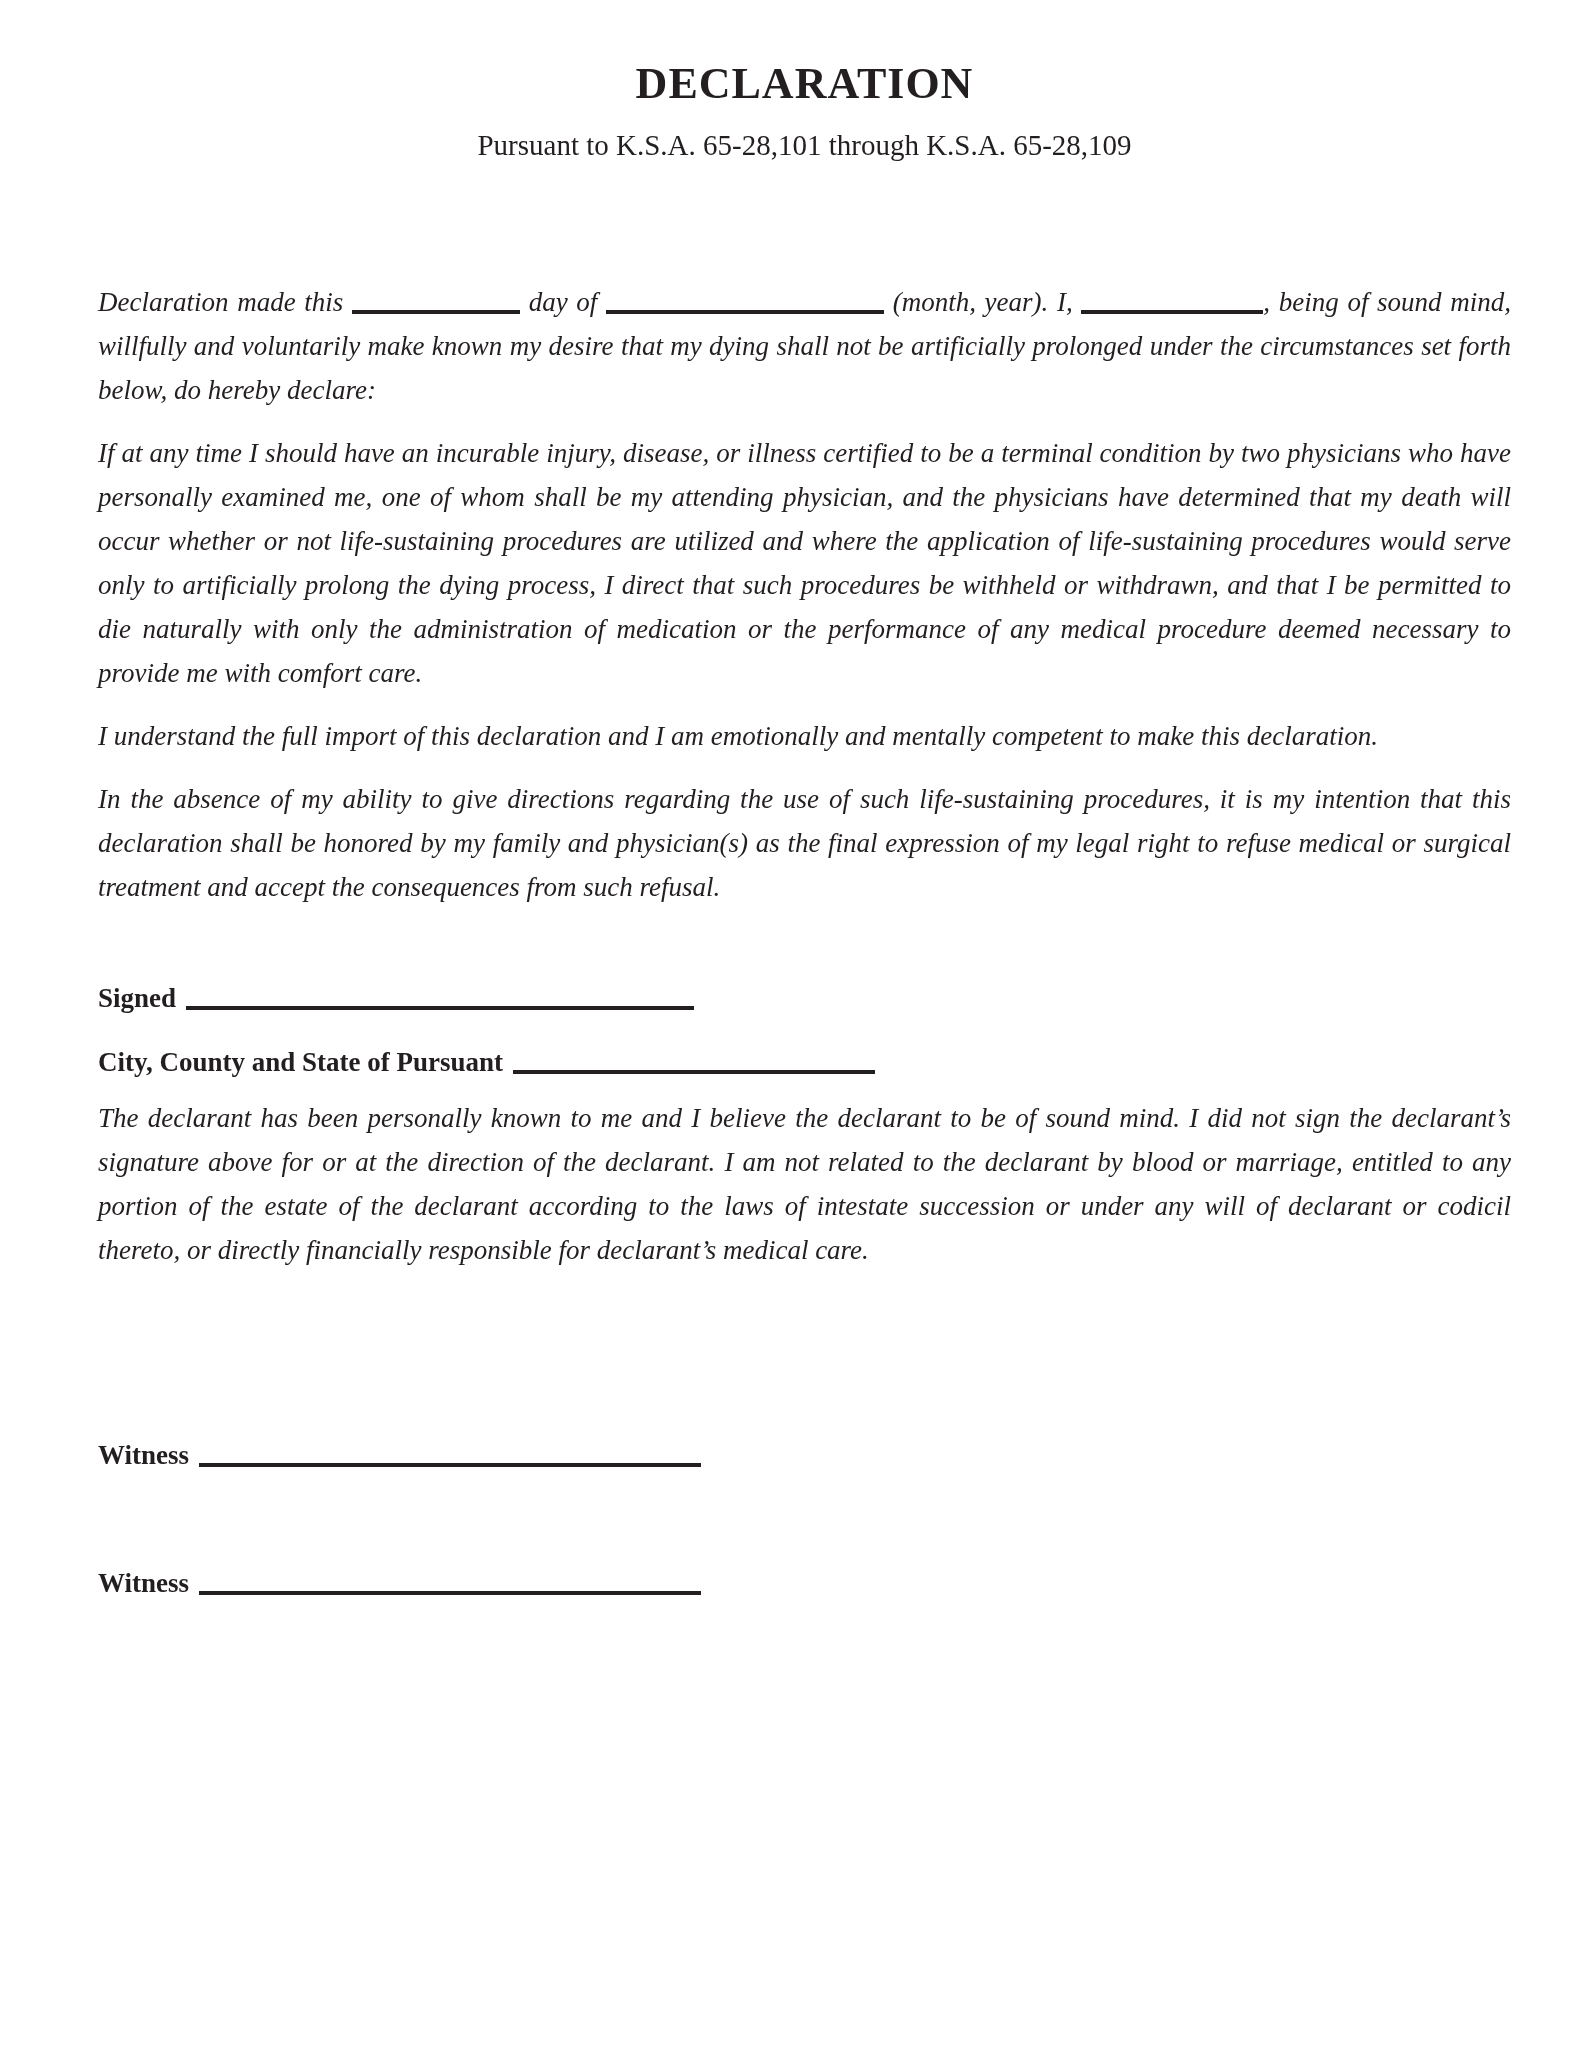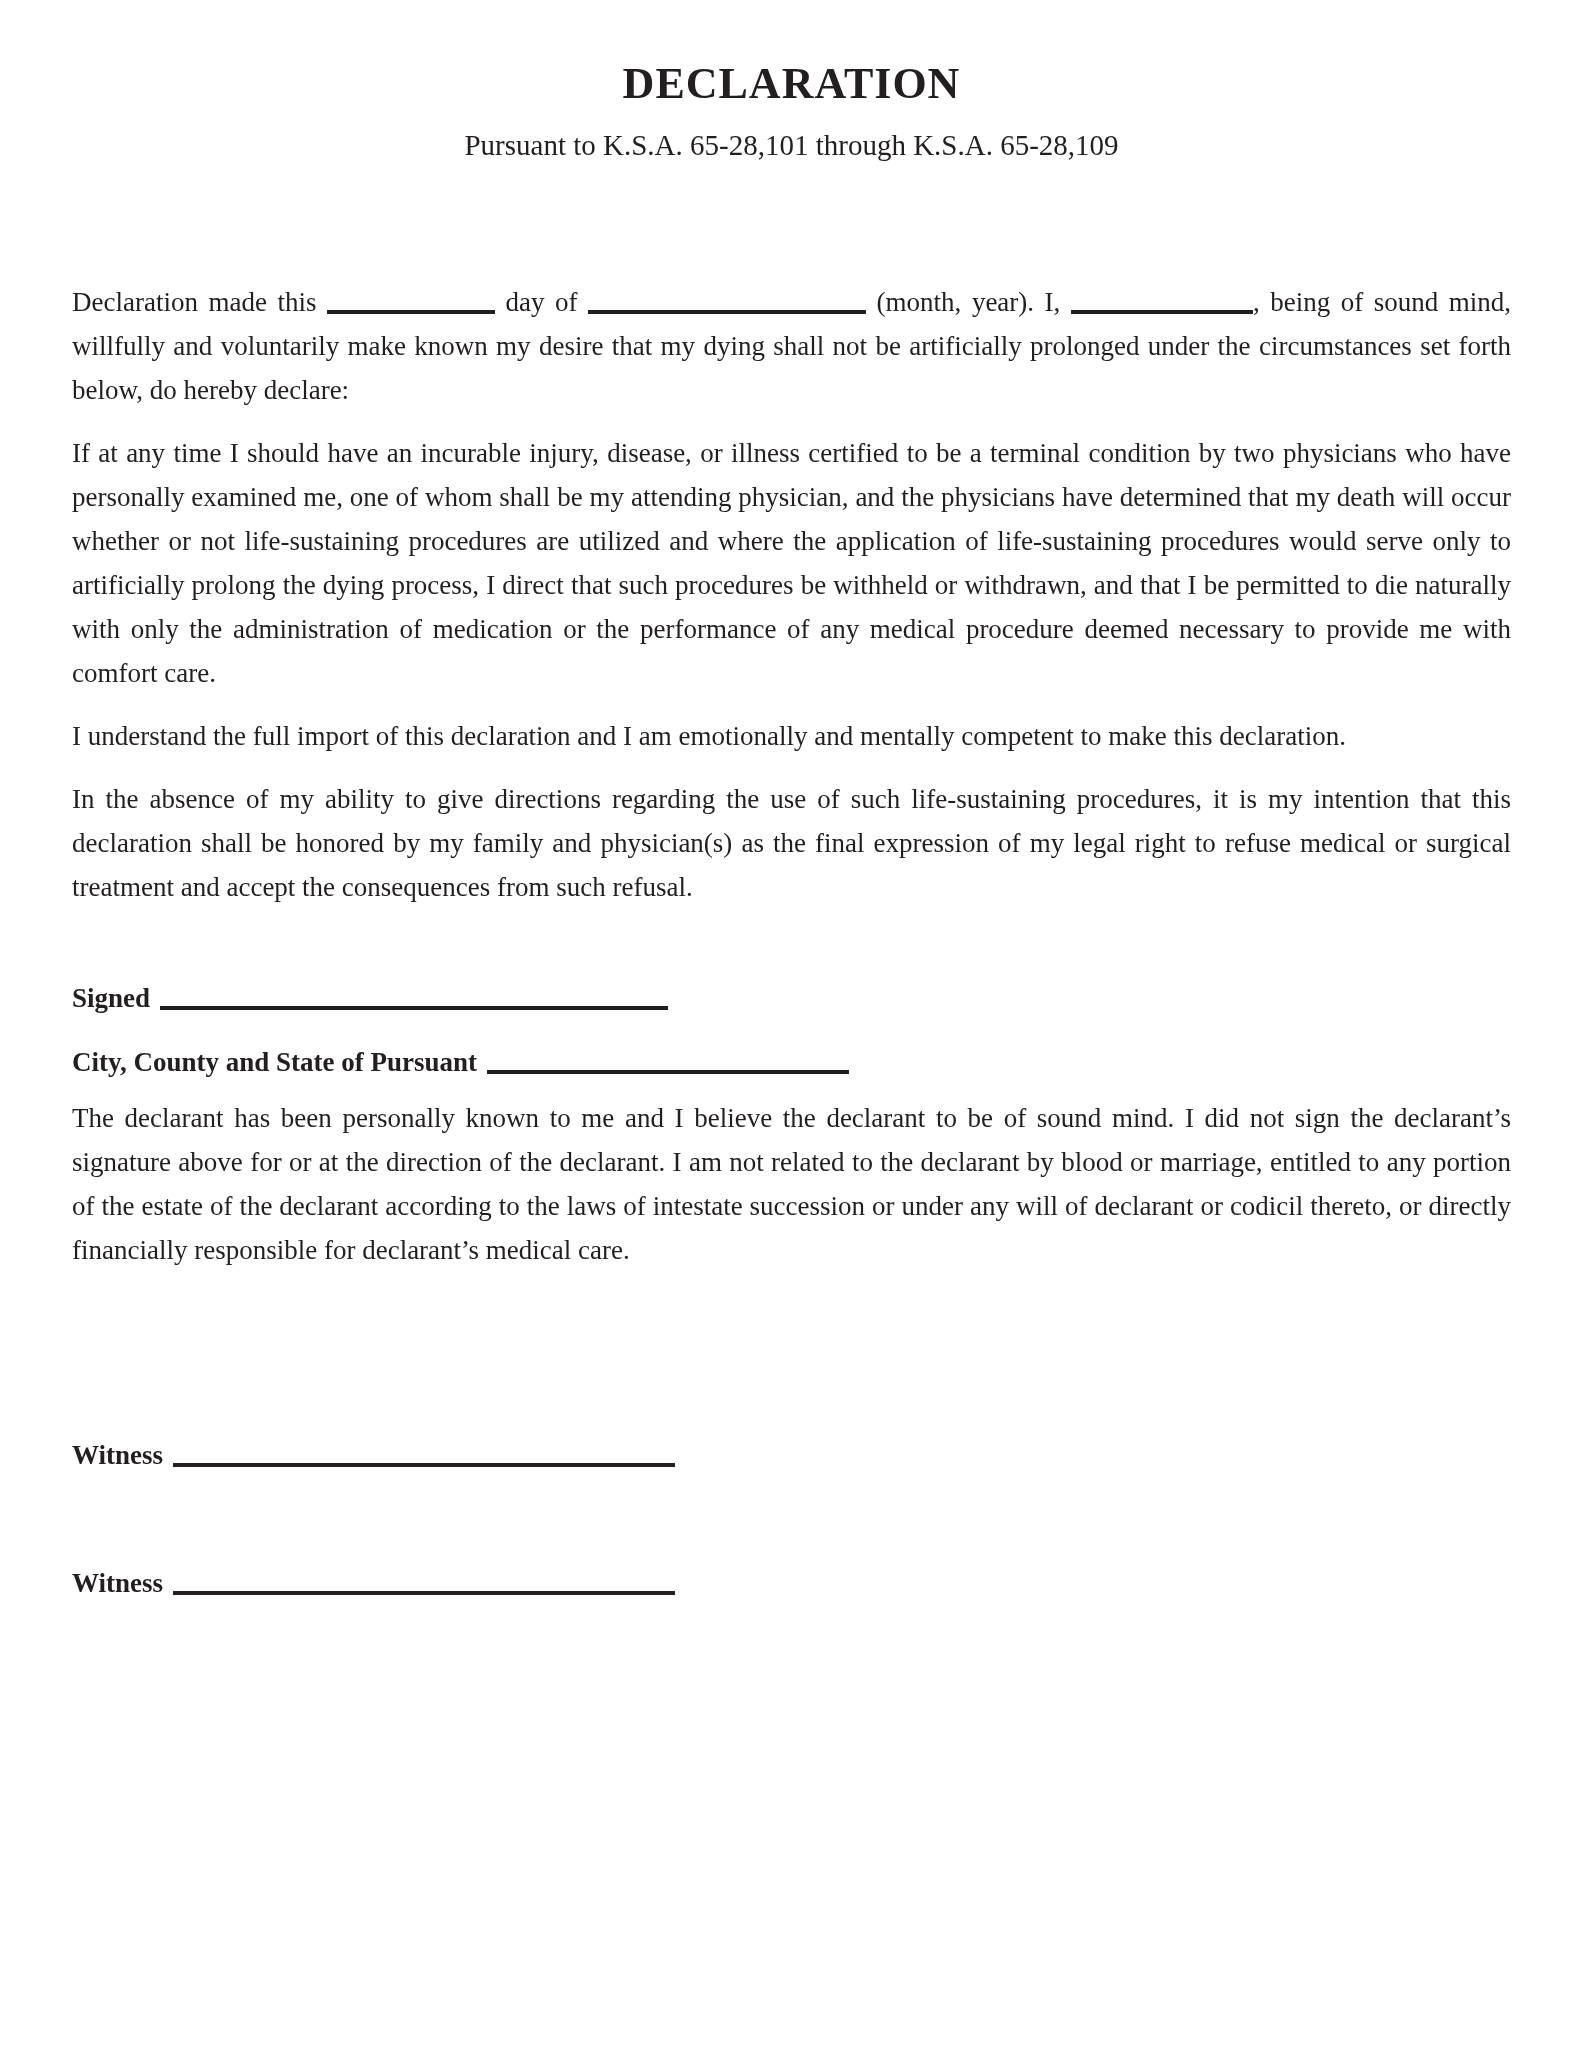--- a/index.html
+++ b/index.html
@@ -7,21 +7,21 @@
     padding: 0;
     background: #ffffff;
   }
   .page {
     position: relative;
     width: 1583px;
     height: 2048px;
     margin: 0 auto;
     background: #ffffff;
     box-sizing: border-box;
-    padding: 58px 72px 0 72px;
+    padding: 58px 72px 0 98px;
     font-family: "Liberation Serif", "DejaVu Serif", serif;
     color: #231f20;
     overflow: hidden;
   }
   .doc-title {
     text-align: center;
     font-size: 44px;
     font-weight: bold;
     letter-spacing: 1px;
     margin: 0 0 20px 0;
@@ -29,20 +29,21 @@
   .doc-subtitle {
     text-align: center;
     font-size: 29px;
     margin: 0 0 118px 0;
   }
   .body-text {
     font-size: 27px;
     line-height: 44px;
     text-align: justify;
     margin: 0 0 19px 0;
+    font-style: italic;
   }
   .blank {
     display: inline-block;
     border-bottom: 4px solid #231f20;
     vertical-align: -3px;
     height: 0.5em;
   }
   .blank-day   { width: 168px; }
   .blank-month { width: 278px; }
   .blank-name  { width: 182px; }

